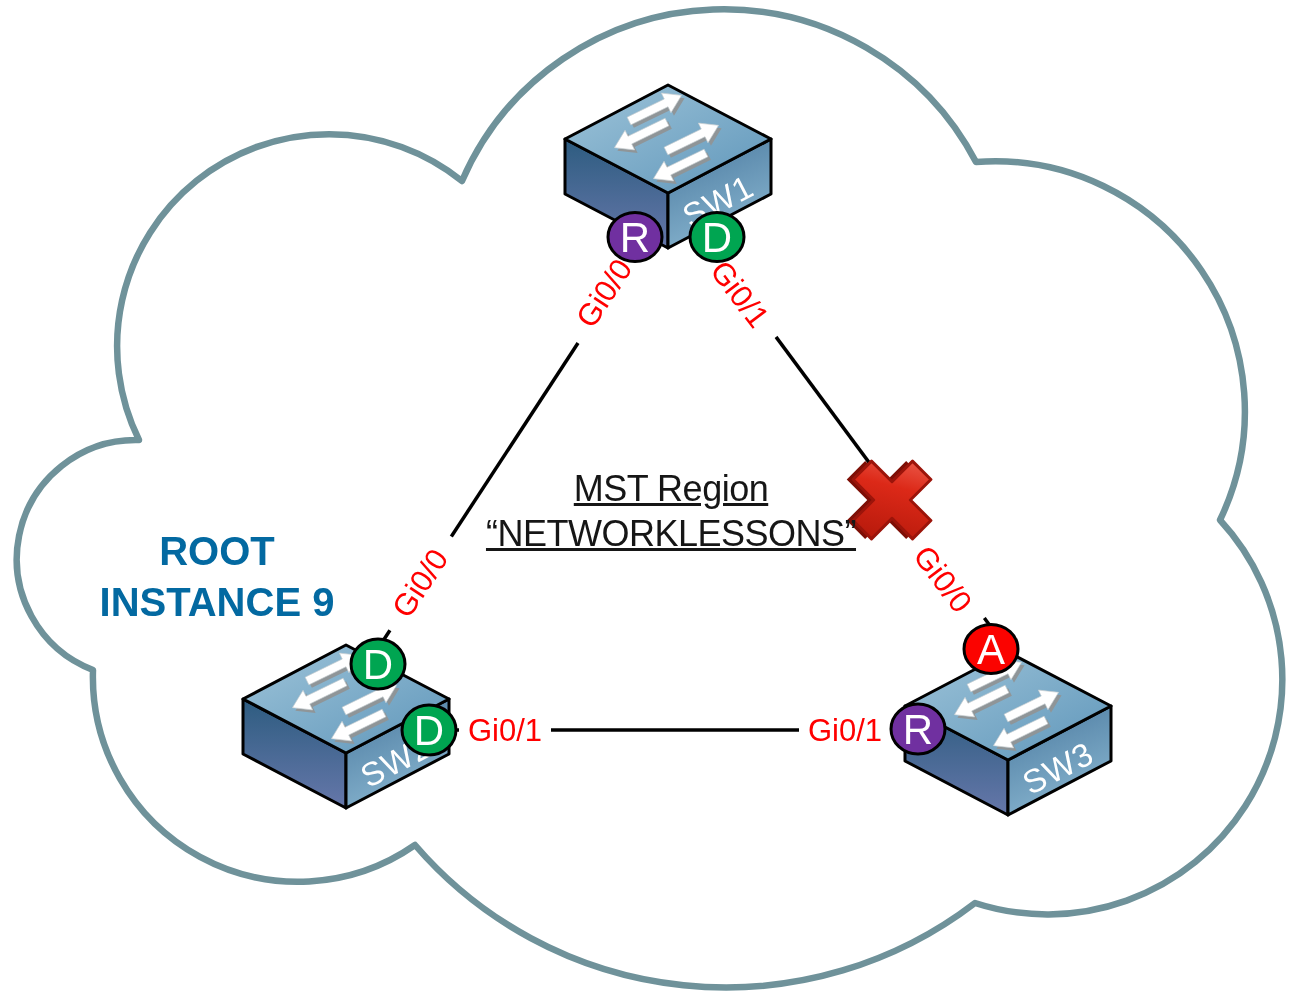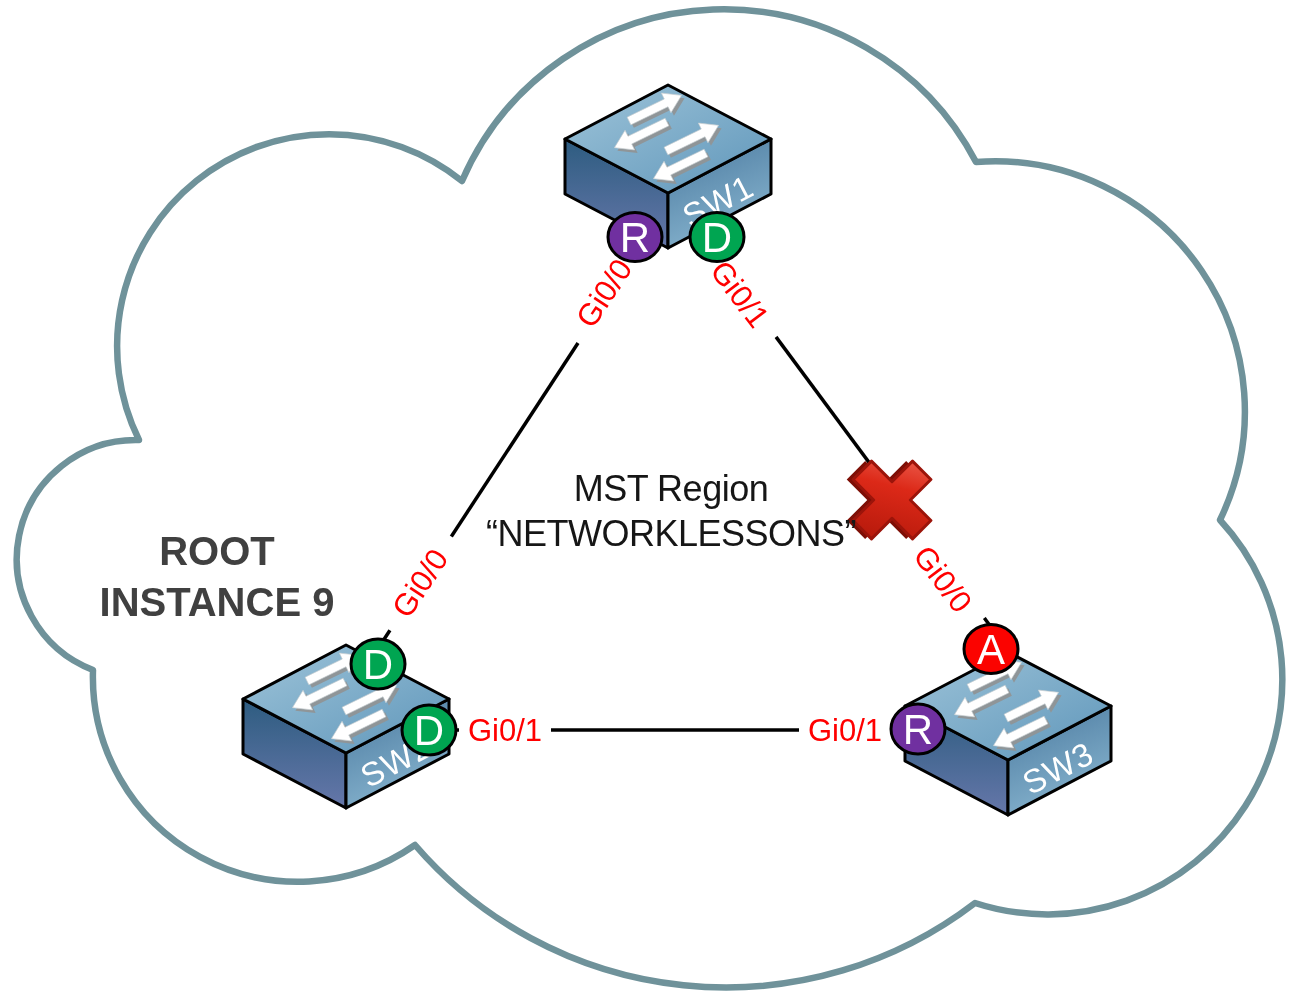--- a/index.html
+++ b/index.html
@@ -7,25 +7,25 @@
     position:relative;
     width:1293px;height:997px;
     background:#fff;
     font-family:"Liberation Sans", sans-serif;
     overflow:hidden;
   }
   #diagram-svg{position:absolute;left:0;top:0;}
   .overlay-text{position:absolute;text-align:center;}
   #region-title{
     left:391px;top:466px;width:560px;
-    font-size:36px;line-height:45px;color:#161616;letter-spacing:-0.5px;
+    font-size:36px;line-height:45px;color:#161616;letter-spacing:-0.5px;text-decoration:underline;
   }
   #root-annotation{
     left:57px;top:526px;width:320px;
-    font-size:40px;line-height:51px;font-weight:bold;color:#404040;
+    font-size:40px;line-height:51px;font-weight:bold;color:#0369a1;
   }
   text{font-family:"Liberation Sans", sans-serif;}
   .port-label{fill:#FF0000;font-size:31px;}
   .badge-letter{fill:#ffffff;font-size:42px;}
   .switch-label{fill:#ffffff;font-size:33px;letter-spacing:1px;}
 </style>
 </head>
 <body>
 
 <div id="canvas">

